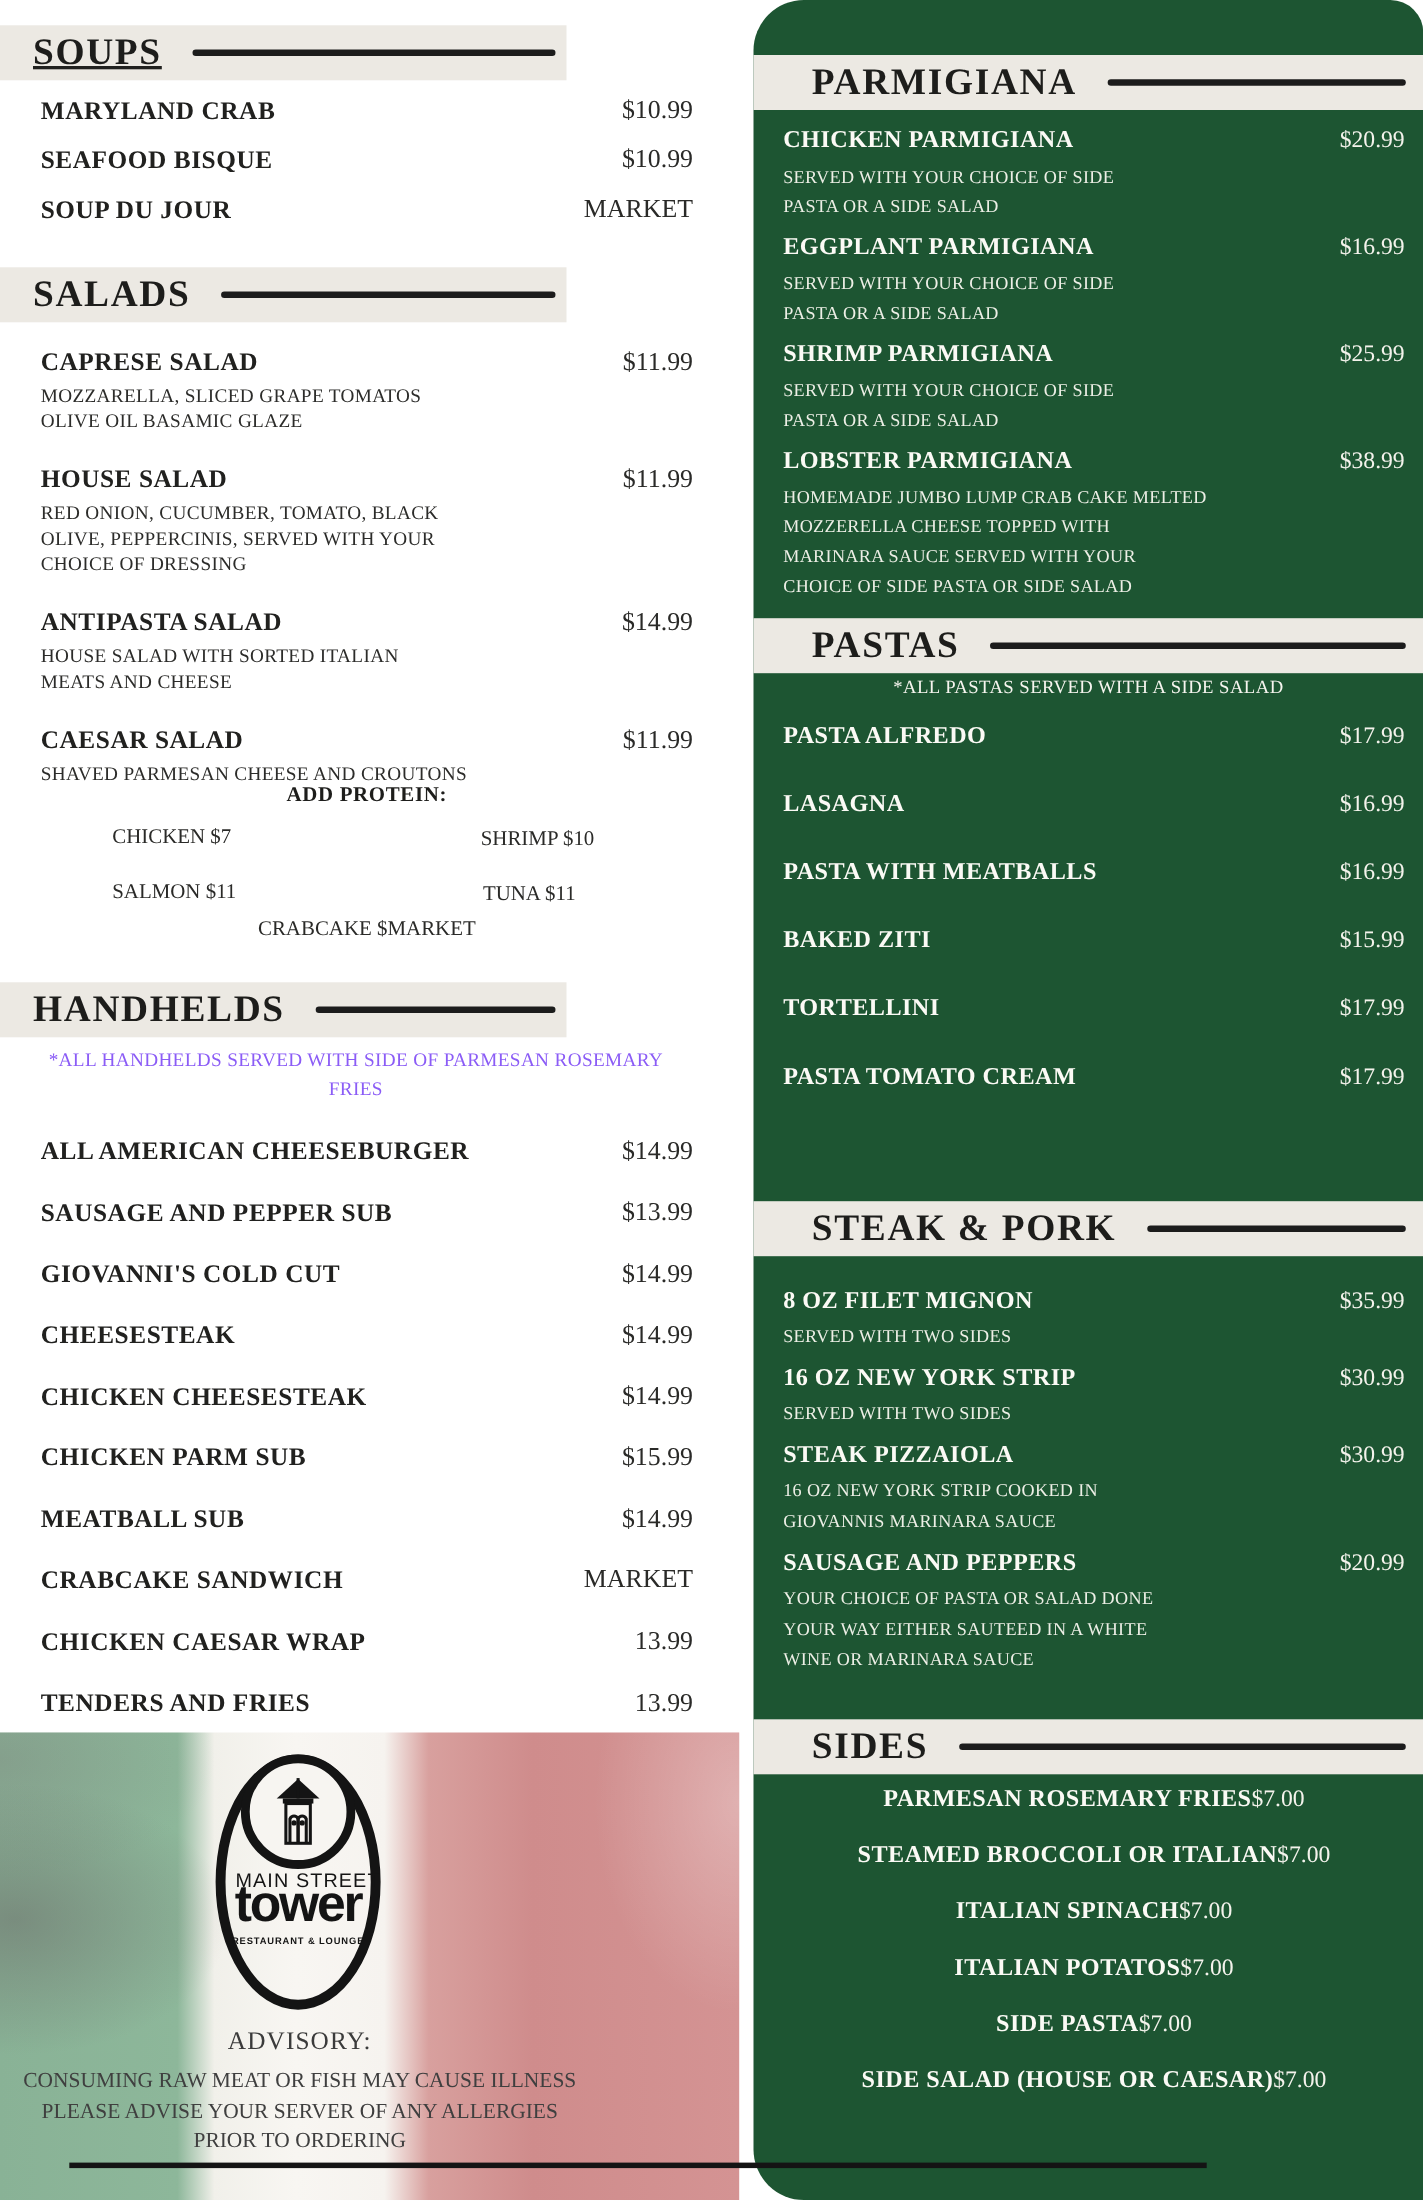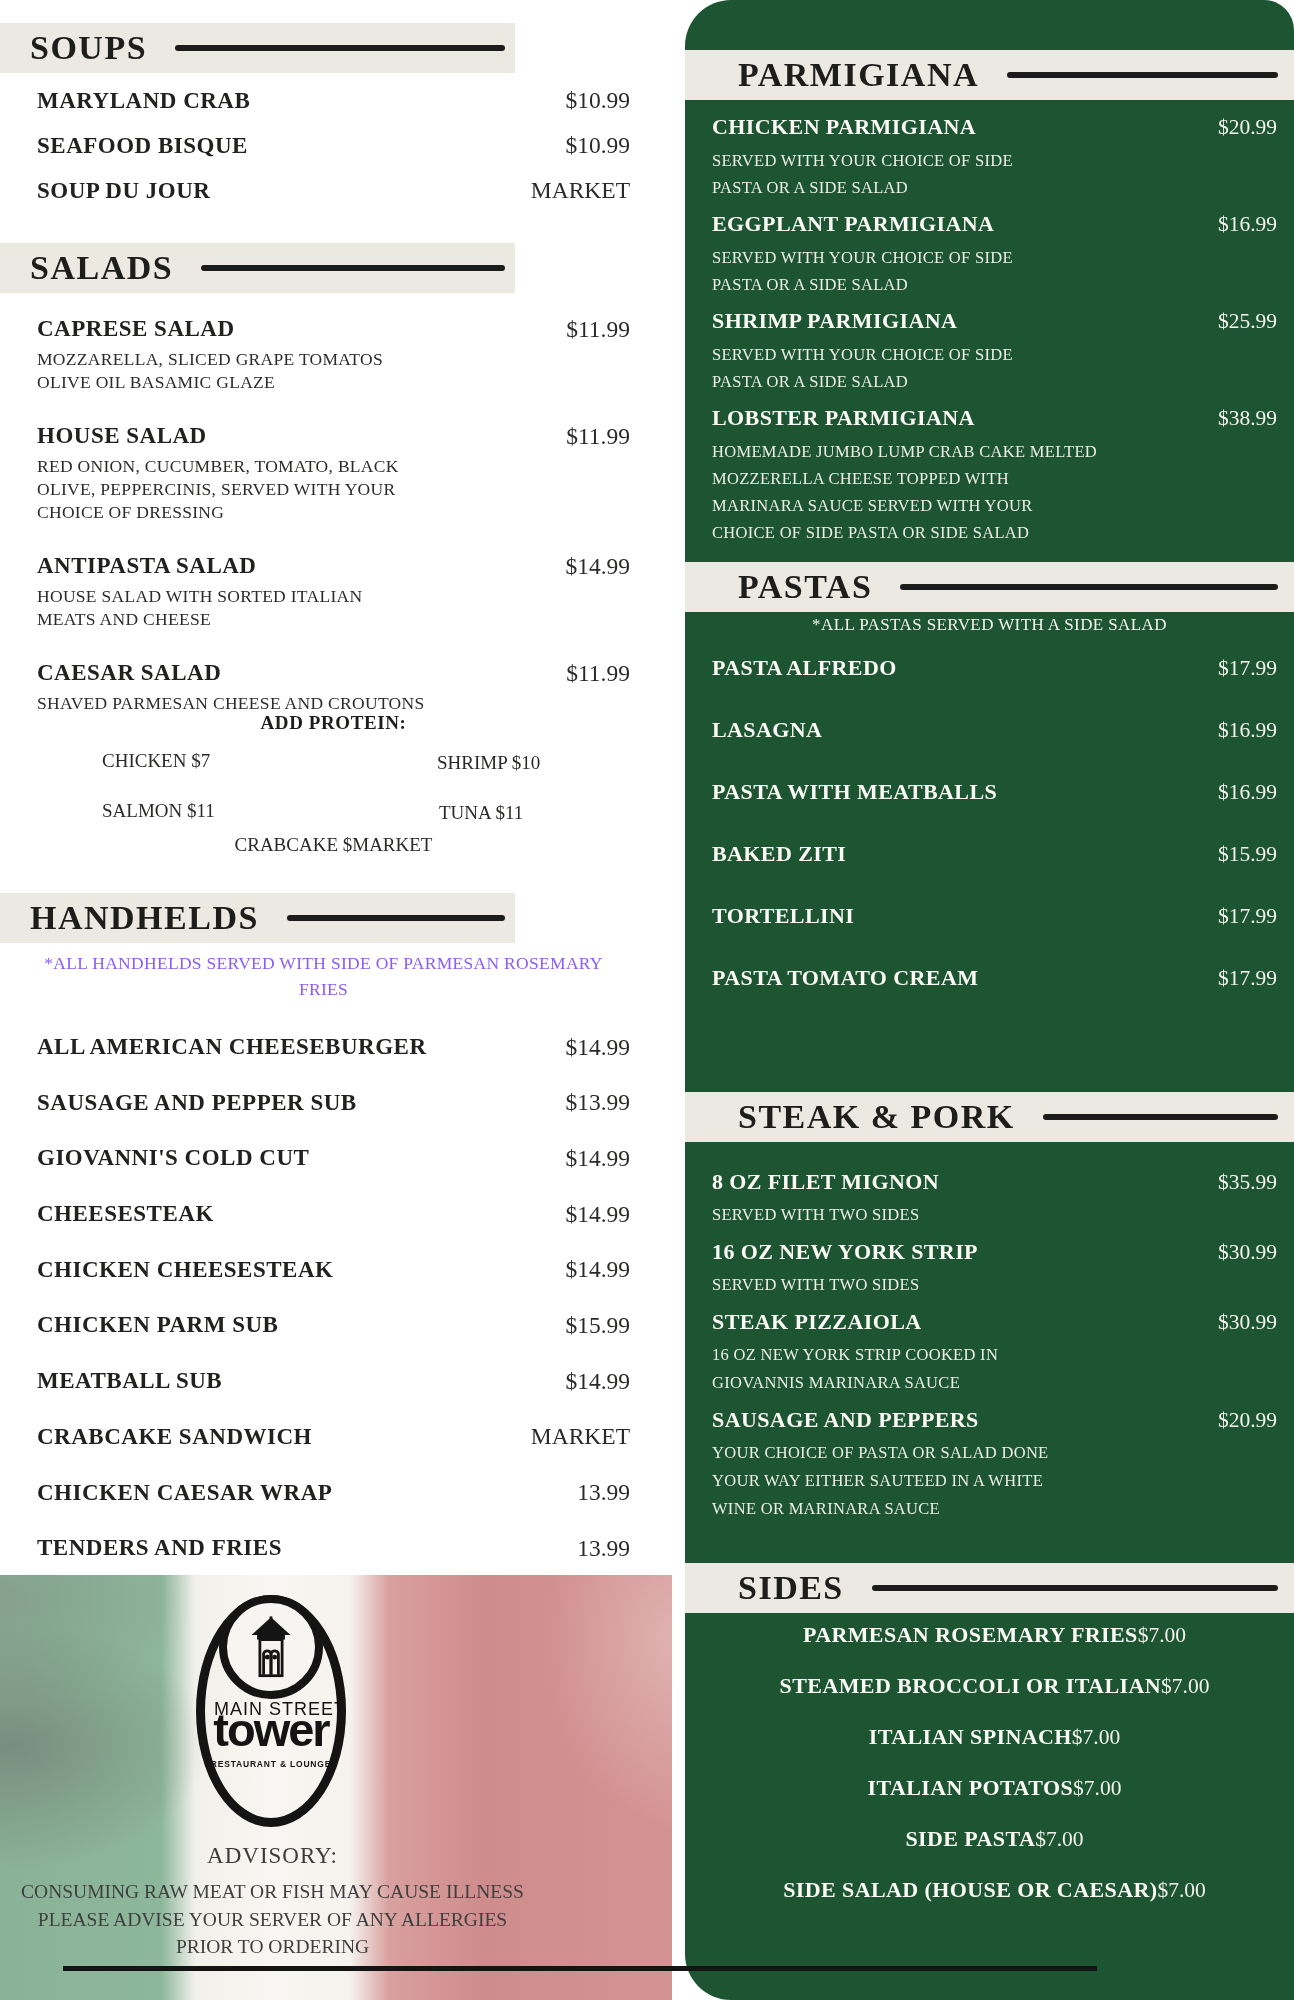--- a/index.html
+++ b/index.html
@@ -15,21 +15,21 @@
     border-radius:46px 30px 0 46px;
   }
   
   .bar{position:absolute;height:50px;background:var(--beige,#ece9e3);display:flex;align-items:center;box-sizing:border-box;z-index:2;}
   .bar-title{font-weight:bold;font-size:34px;letter-spacing:1.5px;color:#1d1d1b;white-space:nowrap;}
   .bar-rule{flex:1;height:6px;background:#1c1c1c;margin-left:28px;border-radius:3px;}
   .left-bar{left:0;width:515px;padding-left:30px;}
   .left-bar .bar-rule{margin-right:10px;}
   .right-bar{left:685px;width:609px;padding-left:53px;}
   .right-bar .bar-rule{margin-right:16px;}
-  #bar-soups{top:23px;}
+  #bar-soups{top:23px;text-decoration:underline;}
   #bar-salads{top:243px;}
   #bar-handhelds{top:893px;}
   #bar-parmigiana{top:50px;}
   #bar-pastas{top:562px;}
   #bar-steak{top:1092px;}
   #bar-sides{top:1563px;}
   
   .item-row{display:flex;justify-content:space-between;align-items:center;}
   .left-items .item-name{font-size:23px;font-weight:bold;letter-spacing:0.5px;color:#21211f;white-space:nowrap;}
   .left-items .item-price{font-size:23.5px;color:#29292ar;color:#2a2a28;white-space:nowrap;}

